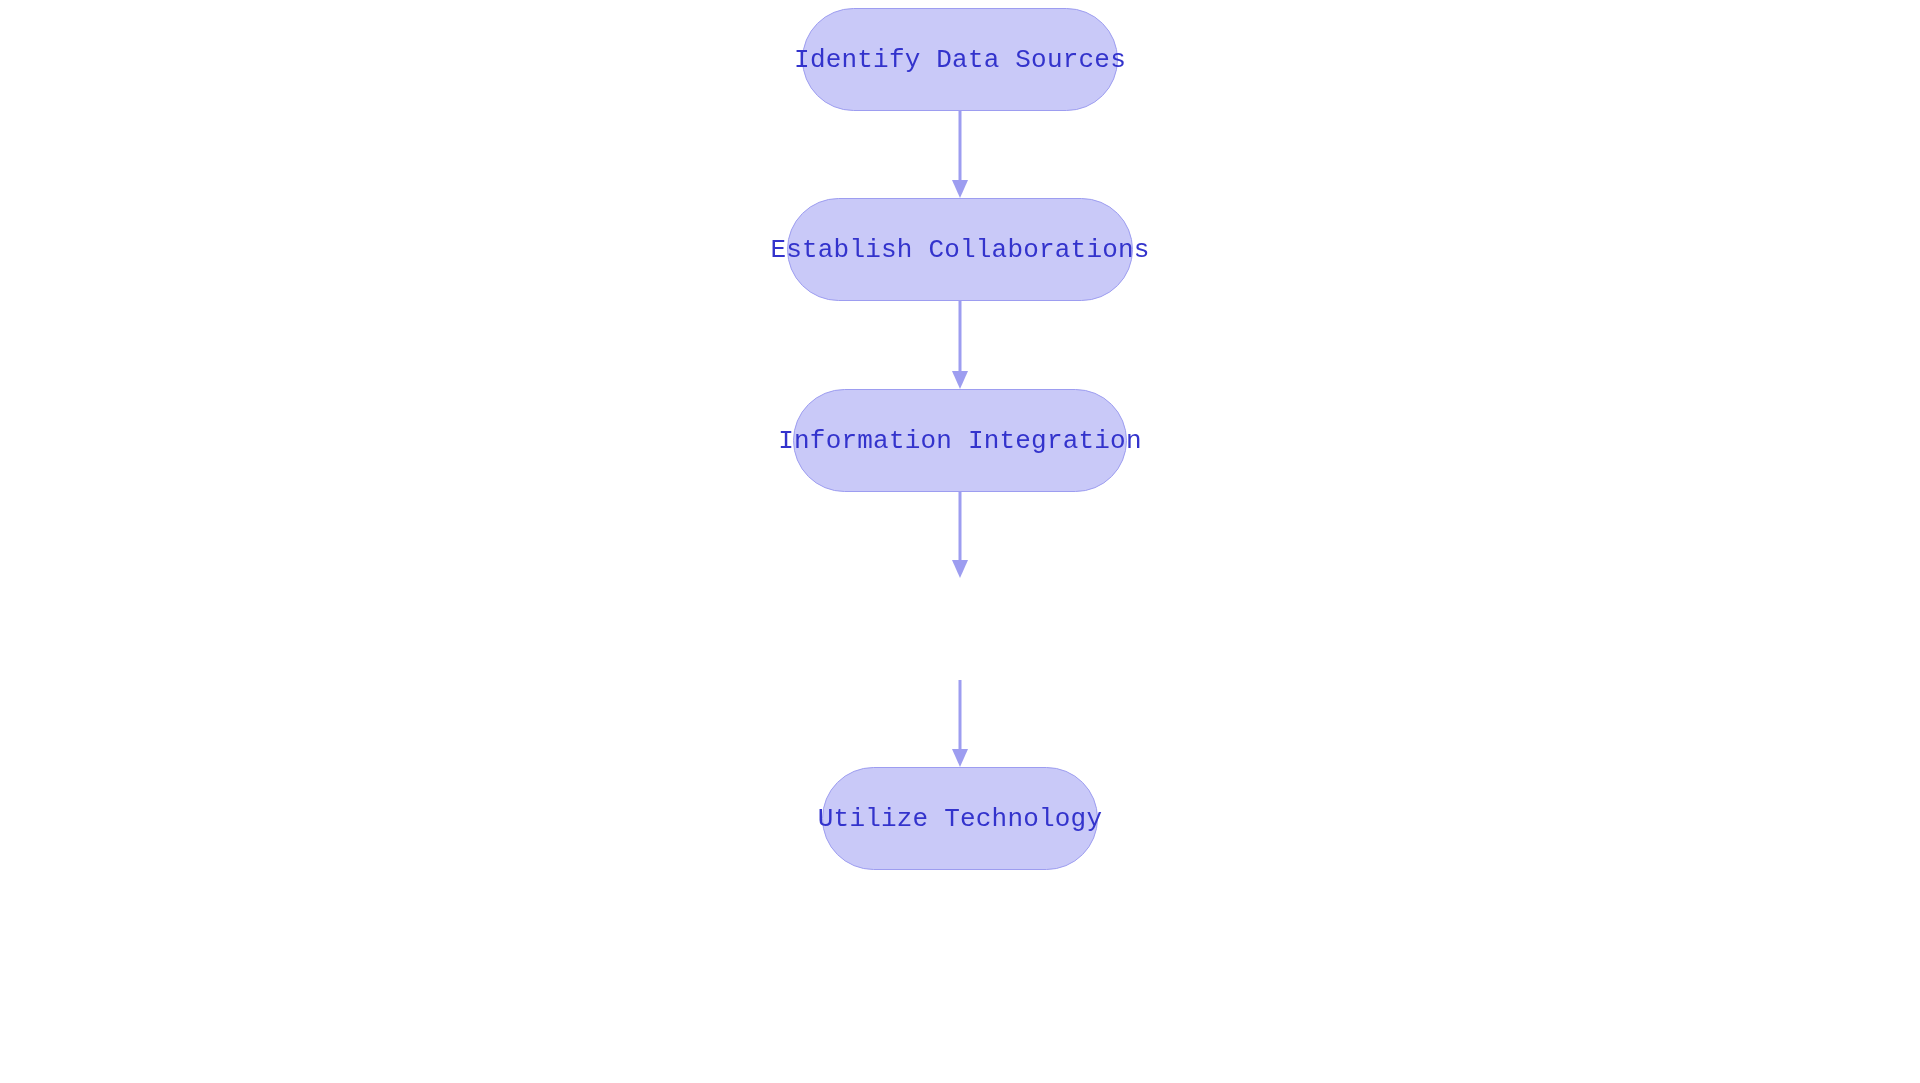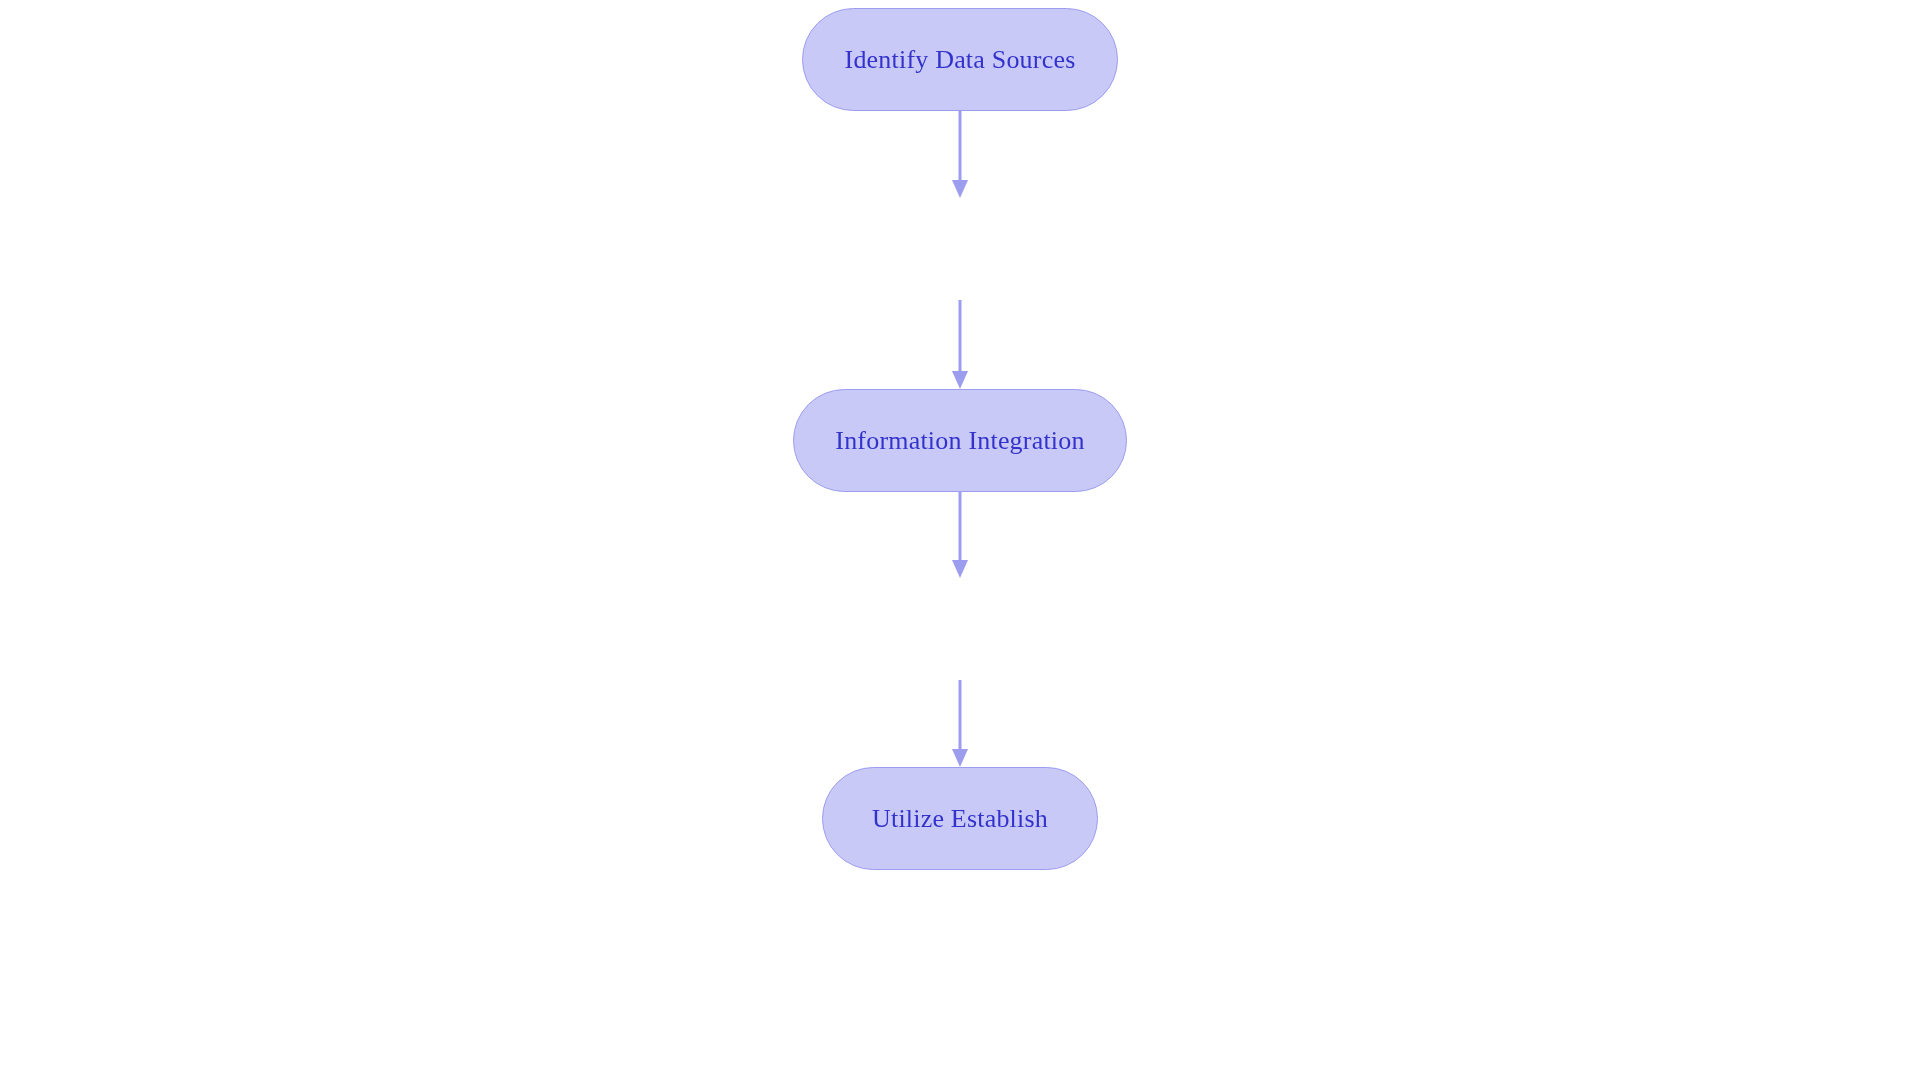--- a/index.html
+++ b/index.html
@@ -29,21 +29,21 @@
     display: flex;
     align-items: center;
     justify-content: center;
     background: #c9c9f8;
     border: 1.6px solid #9d9df0;
     border-radius: 999px;
     left: 50%;
     transform: translateX(-50%);
   }
   .node-label {
-    font-family: Liberation Serif, serif;
+    font-family: Liberation Mono, monospace;
     font-size: 26px;
     font-weight: 400;
     letter-spacing: 0.2px;
     color: #3333cc;
     line-height: 1;
     white-space: nowrap;
     text-align: right;
     user-select: none;
   }
 
@@ -78,20 +78,23 @@
     <span class="node-label">Identify Data Sources</span>
   </div>
 
   <div class="connector conn-1">
     <svg width="40" height="89" viewBox="0 0 40 89" xmlns="http://www.w3.org/2000/svg" aria-hidden="true">
       <line x1="20" y1="0" x2="20" y2="72" stroke="#9d9df0" stroke-width="3"></line>
       <polygon points="12,70 28,70 20,88" fill="#9d9df0"></polygon>
     </svg>
   </div>
 
+  <div class="node node-2">
+    <span class="node-label">Establish Collaborations</span>
+  </div>
 
   <div class="connector conn-2">
     <svg width="40" height="90" viewBox="0 0 40 90" xmlns="http://www.w3.org/2000/svg" aria-hidden="true">
       <line x1="20" y1="0" x2="20" y2="73" stroke="#9d9df0" stroke-width="3"></line>
       <polygon points="12,71 28,71 20,89" fill="#9d9df0"></polygon>
     </svg>
   </div>
 
   <div class="node node-3">
     <span class="node-label">Information Integration</span>
@@ -106,16 +109,16 @@
 
 
   <div class="connector conn-4">
     <svg width="40" height="88" viewBox="0 0 40 88" xmlns="http://www.w3.org/2000/svg" aria-hidden="true">
       <line x1="20" y1="0" x2="20" y2="71" stroke="#9d9df0" stroke-width="3"></line>
       <polygon points="12,69 28,69 20,87" fill="#9d9df0"></polygon>
     </svg>
   </div>
 
   <div class="node node-5">
-    <span class="node-label">Utilize Establish</span>
+    <span class="node-label">Utilize Technology</span>
   </div>
 
 </div>
 
 </body></html>

